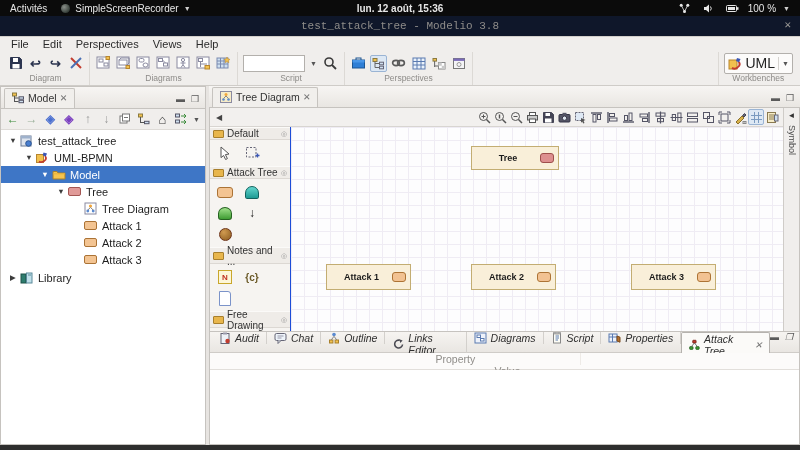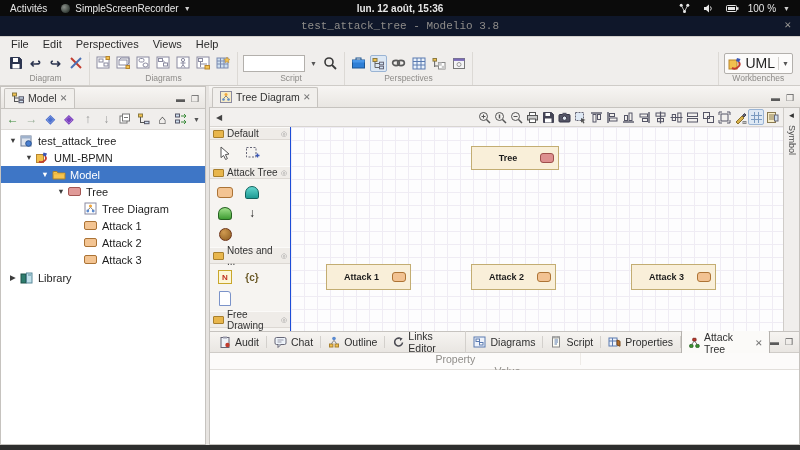--- a/index.html
+++ b/index.html
@@ -90,21 +90,21 @@
   .dnode{position:absolute;background:#f9efd9;border:1px solid #c3ad72;box-sizing:border-box;
     display:flex;align-items:center;justify-content:center;font-size:9px;font-weight:bold;color:#1a1a1a;}
   .dnode .nlabel{padding-right:14px;}
   .dnode .badge{position:absolute;right:4px;top:50%;transform:translateY(-50%);width:14px;height:10px;border-radius:3px;box-sizing:border-box;}
   .badge.pink{background:#dd8f8f;border:1px solid #9e4f4c;}
   .badge.orange{background:#f2c292;border:1px solid #ad7335;}
   .symbolstrip{width:16px;background:#f0eeec;border-left:1px solid #cfccc8;display:flex;flex-direction:column;align-items:center;padding-top:3px;gap:5px;box-sizing:border-box;}
   .vlabel{writing-mode:vertical-rl;font-size:9px;color:#4a4a4a;}
   
   .bottompanel{flex:1;display:flex;flex-direction:column;border:1px solid #c6c3bf;border-top:none;box-sizing:border-box;background:#f0eeec;min-height:0;}
-  .btabs{height:20px;display:flex;align-items:center;background:linear-gradient(#f6f4f1,#e9e6e2);border-bottom:1px solid #cfccc8;padding-left:2px;}
+  .btabs{height:20px;display:flex;align-items:flex-start;background:linear-gradient(#f6f4f1,#e9e6e2);border-bottom:1px solid #cfccc8;padding-left:2px;font-style:italic;}
   .btab{display:flex;align-items:center;gap:4px;padding:0 7px;font-size:10.5px;color:#2f2f2f;border-right:1px solid #d3d0cc;}
   .btab.active{background:#fbfaf8;border:1px solid #b5b2ae;border-bottom:none;border-radius:2px 2px 0 0;}
   .propheader{height:16px;display:flex;align-items:center;background:#fcfbfa;border-bottom:1px solid #e2dfdb;font-size:10.5px;color:#8f8d89;flex-direction:column;}
   .propheader .c1{width:152px;padding-left:7px;box-sizing:border-box;border-right:1px solid #eeebe7;}
   .propheader .c2{flex:1;padding-left:6px;}
   .propbody{flex:1;background:#fff;}
   .botstrip{height:7px;background:#2e2e2e;}
   .iconsvg{display:block;}
   .r90{transform:rotate(90deg);} .r180{transform:rotate(180deg);} .r270{transform:rotate(-90deg);}
 </style>

